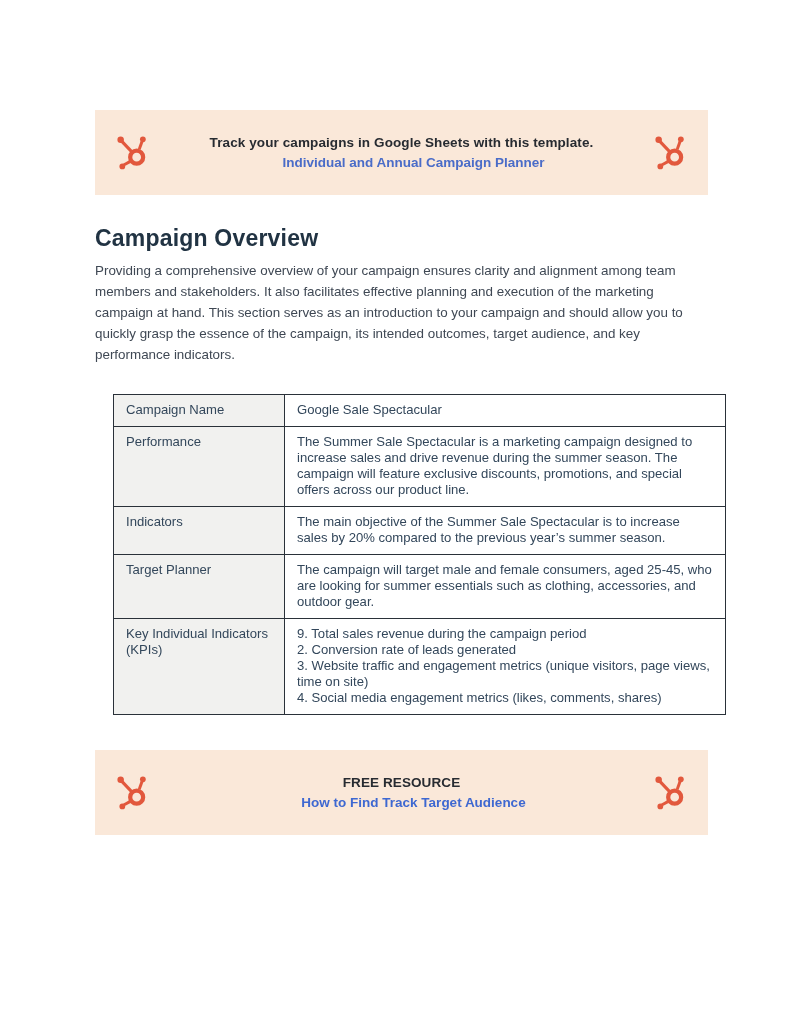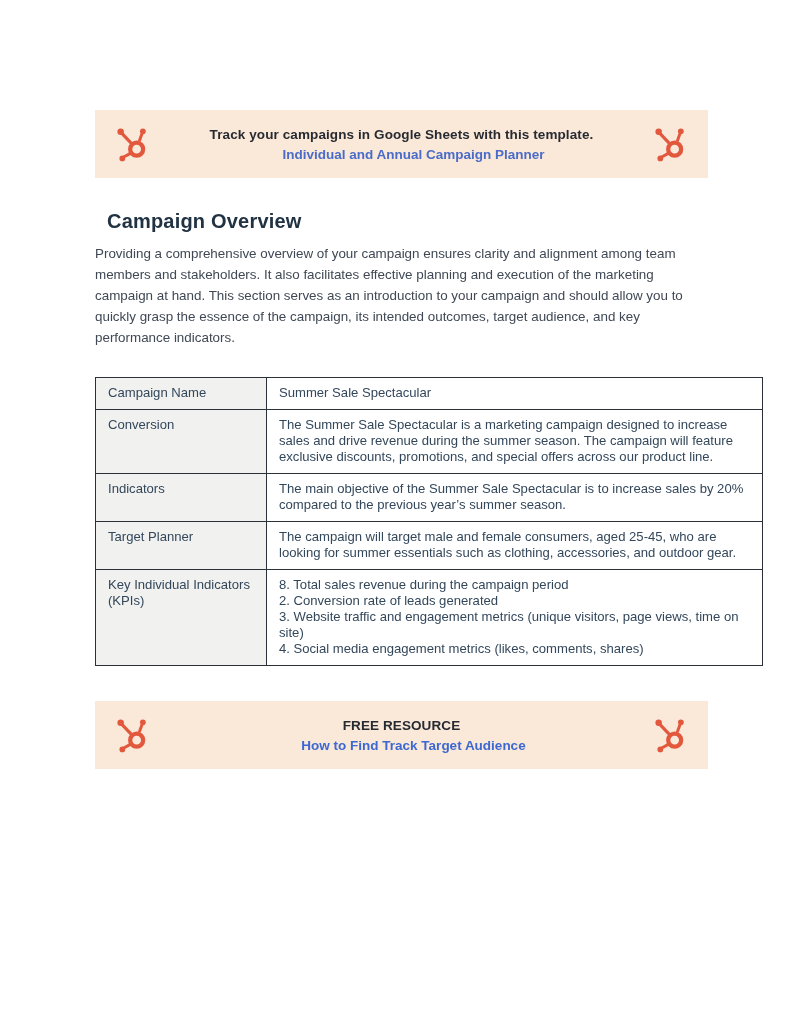--- a/index.html
+++ b/index.html
@@ -8,21 +8,21 @@
     background: #ffffff;
     font-family: "Liberation Sans", "DejaVu Sans", sans-serif;
     color: var(--body-color, #3f4854);
     overflow: hidden;
   }
   .content { width: 613px; margin: 0 auto; }
 
   
   .banner {
     background: var(--banner-bg, #fae8d9);
-    height: 68px;
+    height: 85px;
     display: flex; align-items: center;
     padding: 0 19px; box-sizing: border-box;
   }
   .banner-top { margin-top: 110px; }
   .banner-bottom { margin-top: 35px; }
   .banner-center { flex: 1; text-align: center; }
   .banner-title {
     font-weight: bold; font-size: 13.5px; line-height: 17px;
     color: var(--banner-title-color, #272b31);
     letter-spacing: 0.1px;
@@ -33,36 +33,37 @@
     margin-top: 3px; text-decoration: none;
     color: var(--link-blue, #4a6cc8);
     cursor: pointer;
     margin-left: 24px;
   }
   .banner-bottom .banner-link { color: var(--link-blue-2, #3e68d1); }
   .sprocket { width: 37px; height: 37px; flex: 0 0 auto; }
 
   
   h1.page-title {
-    margin: 31px 0 0 12px;
-    font-size: 20px; line-height: 25px; font-weight: bold;
+    margin: 31px 0 0 0;
+    font-size: 23px; line-height: 25px; font-weight: bold;
     color: var(--heading-color, #213343);
     letter-spacing: 0.2px;
   }
   p.intro {
     margin: 9px 0 29px 0;
     font-size: 13.4px; line-height: 21px;
     color: var(--body-color, #3f4854);
   }
 
   
   table.campaign-table {
     border-collapse: collapse;
-    width: 668px;
+    width: 613px;
     table-layout: fixed;
+    margin-left: 18px;
   }
   table.campaign-table td {
     border: 1px solid var(--table-border, #2a3139);
     vertical-align: top;
     font-size: 13.1px; line-height: 16px;
     color: var(--table-text, #33475b);
     padding: 7px 12px 8px 12px;
   }
   td.row-label {
     width: 146px;
@@ -113,37 +114,37 @@
 </span>
   </div>
 
   <h1 class="page-title">Campaign Overview</h1>
   <p class="intro">Providing a comprehensive overview of your campaign ensures clarity and alignment among team members and stakeholders. It also facilitates effective planning and execution of the marketing campaign at hand. This section serves as an introduction to your campaign and should allow you to quickly grasp the essence of the campaign, its intended outcomes, target audience, and key performance indicators.</p>
 
   <table class="campaign-table">
     <tbody>
       <tr>
         <td class="row-label">Campaign Name</td>
-        <td class="row-value">Summer Sale Spectacular</td>
+        <td class="row-value">Google Sale Spectacular</td>
       </tr>
       <tr>
-        <td class="row-label">Conversion</td>
+        <td class="row-label">Performance</td>
         <td class="row-value">The Summer Sale Spectacular is a marketing campaign designed to increase sales and drive revenue during the summer season. The campaign will feature exclusive discounts, promotions, and special offers across our product line.</td>
       </tr>
       <tr>
         <td class="row-label">Indicators</td>
         <td class="row-value">The main objective of the Summer Sale Spectacular is to increase sales by 20% compared to the previous year’s summer season.</td>
       </tr>
       <tr>
         <td class="row-label">Target Planner</td>
         <td class="row-value">The campaign will target male and female consumers, aged 25-45, who are looking for summer essentials such as clothing, accessories, and outdoor gear.</td>
       </tr>
       <tr>
         <td class="row-label">Key Individual Indicators (KPIs)</td>
-        <td class="row-value">8. Total sales revenue during the campaign period
+        <td class="row-value">9. Total sales revenue during the campaign period
 2. Conversion rate of leads generated
 3. Website traffic and engagement metrics (unique visitors, page views, time on site)
 4. Social media engagement metrics (likes, comments, shares)</td>
       </tr>
     </tbody>
   </table>
 
   <div class="banner banner-bottom">
     <span class="sprocket">
   <svg viewBox="0 0 40 40" xmlns="http://www.w3.org/2000/svg">

